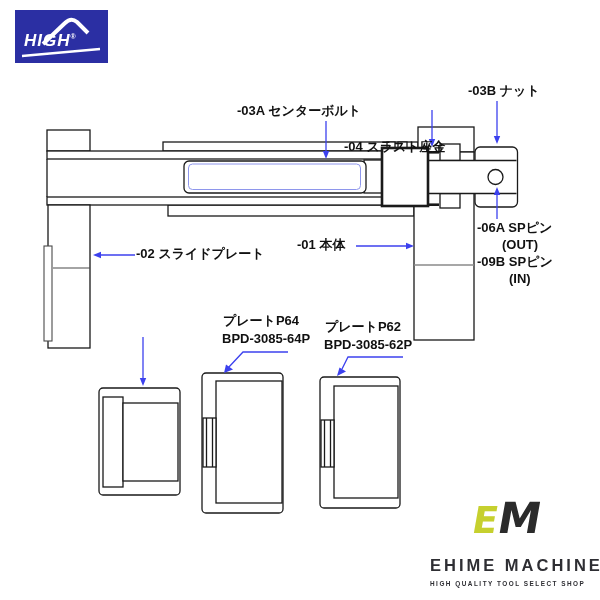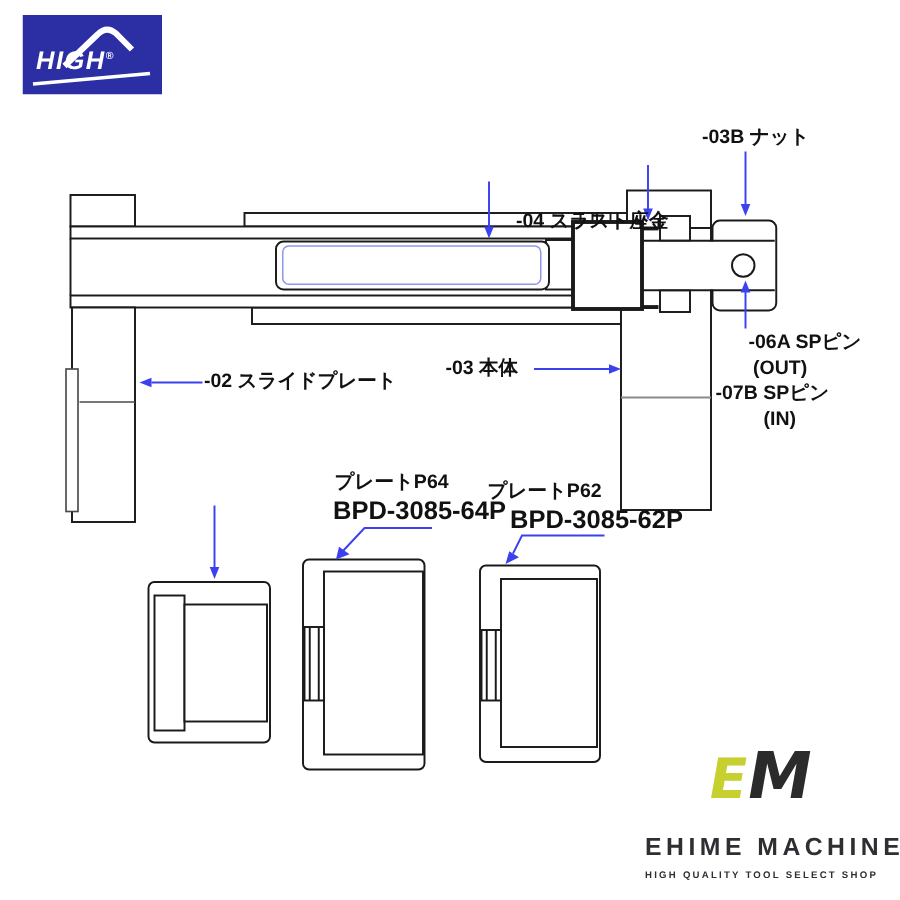--- a/index.html
+++ b/index.html
@@ -1,20 +1,20 @@
 <!DOCTYPE html>
 <html><head>
 <meta charset="utf-8">
 <style>
   html,body{margin:0;padding:0;background:#fff;}
   #stage{position:relative;width:600px;height:600px;background:#ffffff;overflow:hidden;
          font-family:"Liberation Sans","DejaVu Sans",sans-serif;}
   #drawing{position:absolute;left:0;top:0;}
   .lbl{position:absolute;font-weight:bold;font-size:13px;color:#111;white-space:nowrap;line-height:1.1;}
-  .code{font-size:17px;letter-spacing:0px;}
+  .code{font-size:13px;letter-spacing:0px;}
   
   #hasco{position:absolute;left:15px;top:10px;width:93px;height:53px;}
   #hasco .bg{position:absolute;inset:0;}
   #hasco .word{position:absolute;left:9px;top:21px;color:#fff;font-weight:bold;font-style:italic;
                font-size:17px;letter-spacing:1px;}
   #hasco .reg{font-size:7px;vertical-align:super;font-style:normal;letter-spacing:0;}
   
   #ehime{position:absolute;left:430px;top:497px;width:152px;height:100px;text-align:center;}
   #ehime .mark{display:inline-block;transform:skewX(-10deg);font-weight:bold;line-height:1;}
   #ehime .mk-e{font-size:37px;font-family:"DejaVu Sans",sans-serif;font-weight:bold;}
@@ -131,32 +131,33 @@
         <polyline points="288,352 243,352 228,368" fill="none"></polyline>
         <polygon points="224,373 226,364.5 233,369.5" stroke="none"></polygon>
       </g>
       <g>
         <polyline points="403,357 348,357 342,369" fill="none"></polyline>
         <polygon points="337,376 339.5,367.5 346,371.5" stroke="none"></polygon>
       </g>
     </g>
   </svg>
 
+  <div class="lbl" style="left:237px;top:104px;">-03A センターボルト</div>
   <div class="lbl" style="left:344px;top:92px;margin-top:48px;">-04 スラスト座金</div>
   <div class="lbl" style="left:468px;top:84px;">-03B ナット</div>
-  <div class="lbl" style="left:477px;top:221px;margin-left:22px;">-06A SPピン</div>
+  <div class="lbl" style="left:477px;top:221px;">-06A SPピン</div>
   <div class="lbl" style="left:502px;top:238px;text-align:right;">(OUT)</div>
-  <div class="lbl" style="left:477px;top:255px;">-07B SPピン</div>
+  <div class="lbl" style="left:477px;top:255px;">-09B SPピン</div>
   <div class="lbl" style="left:509px;top:272px;">(IN)</div>
-  <div class="lbl" style="left:297px;top:238px;">-03 本体</div>
+  <div class="lbl" style="left:297px;top:238px;">-01 本体</div>
   <div class="lbl" style="left:136px;top:247px;">-02 スライドプレート</div>
   <div class="lbl" style="left:223px;top:314px;">プレートP64</div>
   <div class="lbl code" style="left:222px;top:332px;">BPD-3085-64P</div>
   <div class="lbl" style="left:325px;top:320px;">プレートP62</div>
-  <div class="lbl code" style="left:324px;top:338px;margin-left:16px;">BPD-3085-62P</div>
+  <div class="lbl code" style="left:324px;top:338px;">BPD-3085-62P</div>
 
   <div id="hasco">
     <svg class="bg" width="93" height="53" viewBox="0 0 93 53">
       <rect x="0" y="0" width="93" height="53" fill="#2b2fa3"></rect>
       <path d="M28,34 L50,13 Q56,7 62,12 L73,23" fill="none" stroke="#ffffff" stroke-width="4"></path>
       <line x1="7" y1="46" x2="85" y2="39" stroke="#ffffff" stroke-width="2.4"></line>
     </svg>
     <span class="word"><span>HIGH</span><span class="reg">®</span></span>
   </div>
 

